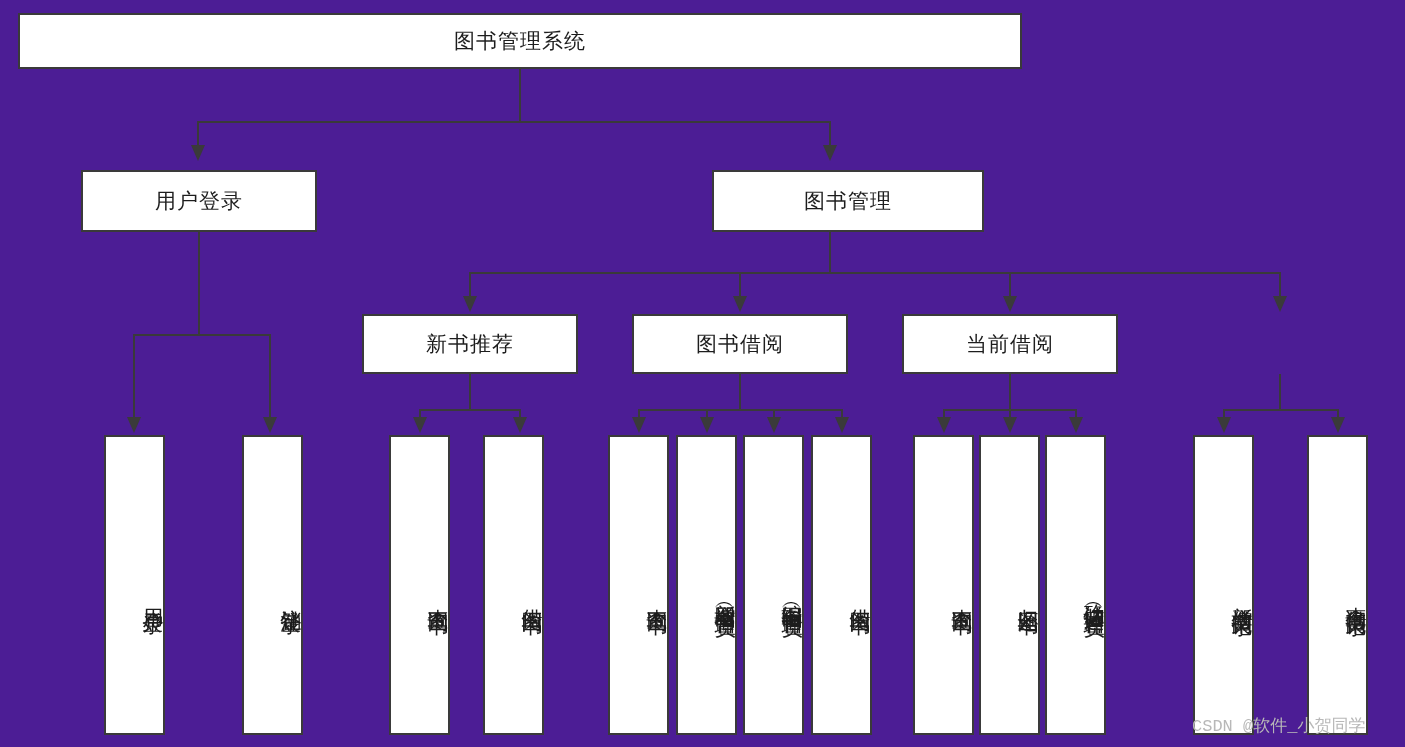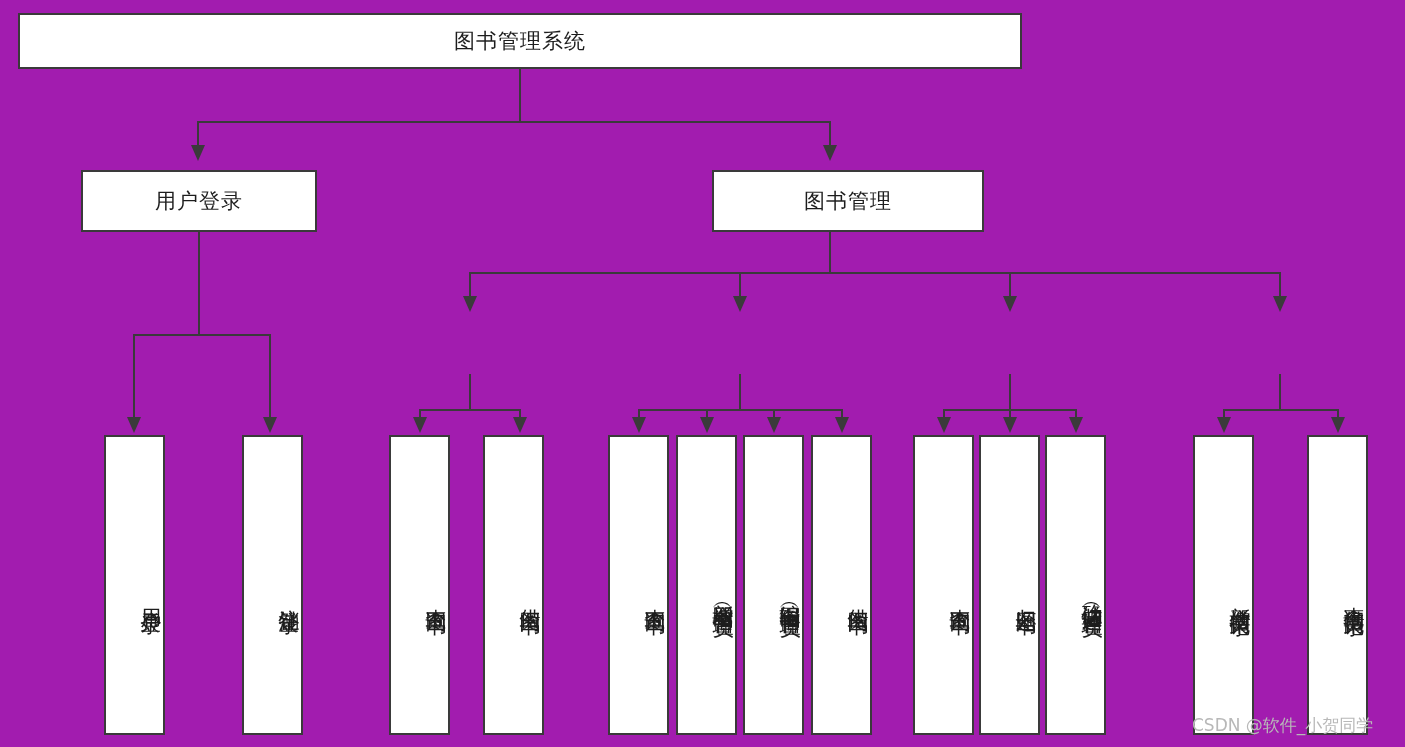--- a/index.html
+++ b/index.html
@@ -1,18 +1,18 @@
 <!DOCTYPE html>
 <html><head>
 <meta charset="utf-8">
 <style>
   html,body{margin:0;padding:0;background:#ffffff;}
   body{width:1405px;height:747px;overflow:hidden;
        font-family:"DejaVu Sans","Liberation Sans",sans-serif;}
-  #stage{position:relative;width:1405px;height:747px;background:#a21caf;}
+  #stage{position:relative;width:1405px;height:747px;background:#4c1d95;font-family:Liberation Mono, monospace;}
 
   
   .node{position:absolute;box-sizing:border-box;background:#ffffff;
         border:2px solid #3a3a3a;display:flex;align-items:center;
         justify-content:center;color:#1d1d1d;}
   .node.h{ 
         font-size:21px;letter-spacing:1px;white-space:nowrap;}
   .node.root{font-size:21px;}
   .node.v{ 
         writing-mode:vertical-rl;text-orientation:upright;
@@ -70,20 +70,29 @@
 
   <div class="ln v" style="left:469px;top:272px;width:2px;height:25px;"></div>
   <div class="arw" style="left:463px;top:296px;"></div>
   <div class="ln v" style="left:739px;top:272px;width:2px;height:25px;"></div>
   <div class="arw" style="left:733px;top:296px;"></div>
   <div class="ln v" style="left:1009px;top:272px;width:2px;height:25px;"></div>
   <div class="arw" style="left:1003px;top:296px;"></div>
   <div class="ln v" style="left:1279px;top:272px;width:2px;height:25px;"></div>
   <div class="arw" style="left:1273px;top:296px;"></div>
 
+  <div class="node h" style="left:362px;top:314px;width:216px;height:60px;">
+    <span>新书推荐</span>
+  </div>
+  <div class="node h" style="left:632px;top:314px;width:216px;height:60px;">
+    <span>图书借阅</span>
+  </div>
+  <div class="node h" style="left:902px;top:314px;width:216px;height:60px;">
+    <span>当前借阅</span>
+  </div>
 
   <div class="ln v" style="left:469px;top:374px;width:2px;height:36px;"></div>
   <div class="ln h" style="left:419px;top:409px;width:102px;height:2px;"></div>
   <div class="ln v" style="left:419px;top:409px;width:2px;height:9px;"></div>
   <div class="arw" style="left:413px;top:417px;"></div>
   <div class="ln v" style="left:519px;top:409px;width:2px;height:9px;"></div>
   <div class="arw" style="left:513px;top:417px;"></div>
 
   <div class="ln v" style="left:739px;top:374px;width:2px;height:36px;"></div>
   <div class="ln h" style="left:638px;top:409px;width:205px;height:2px;"></div>

